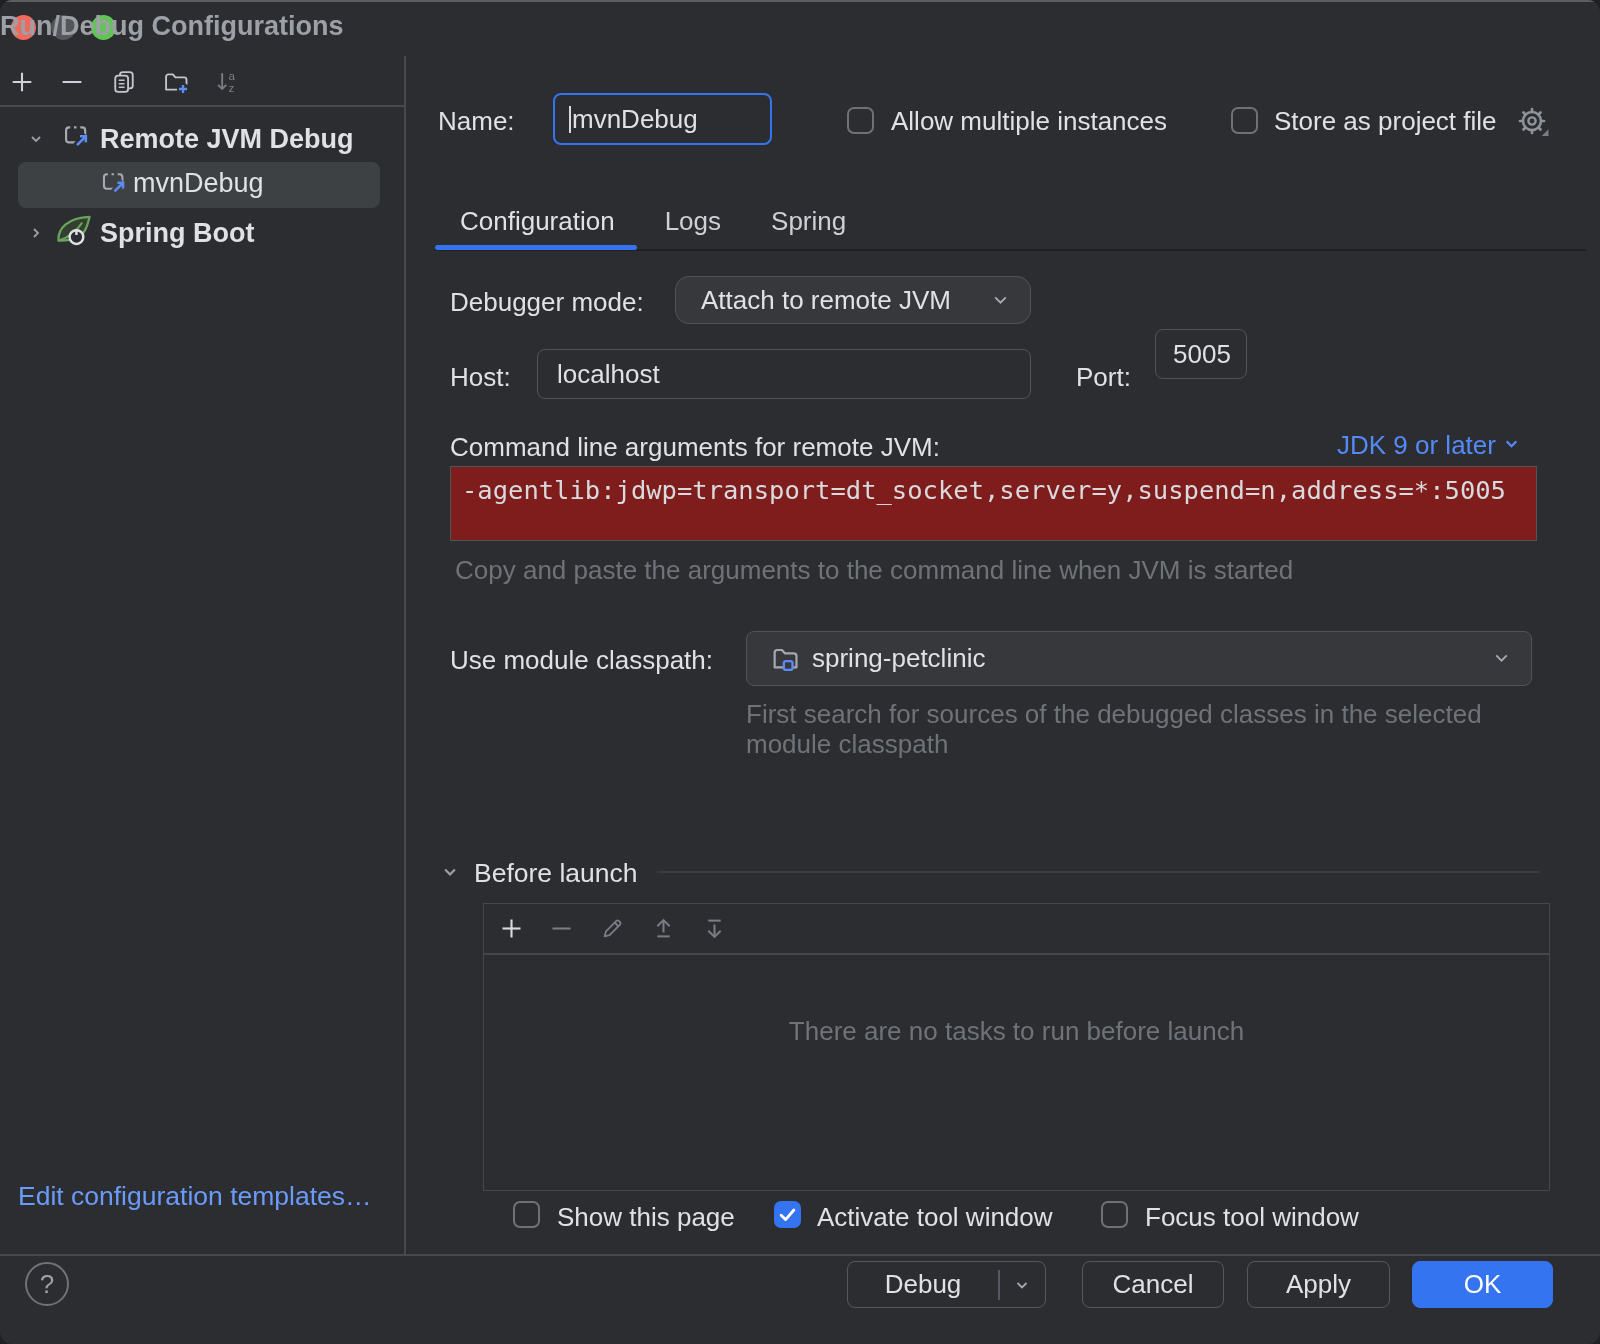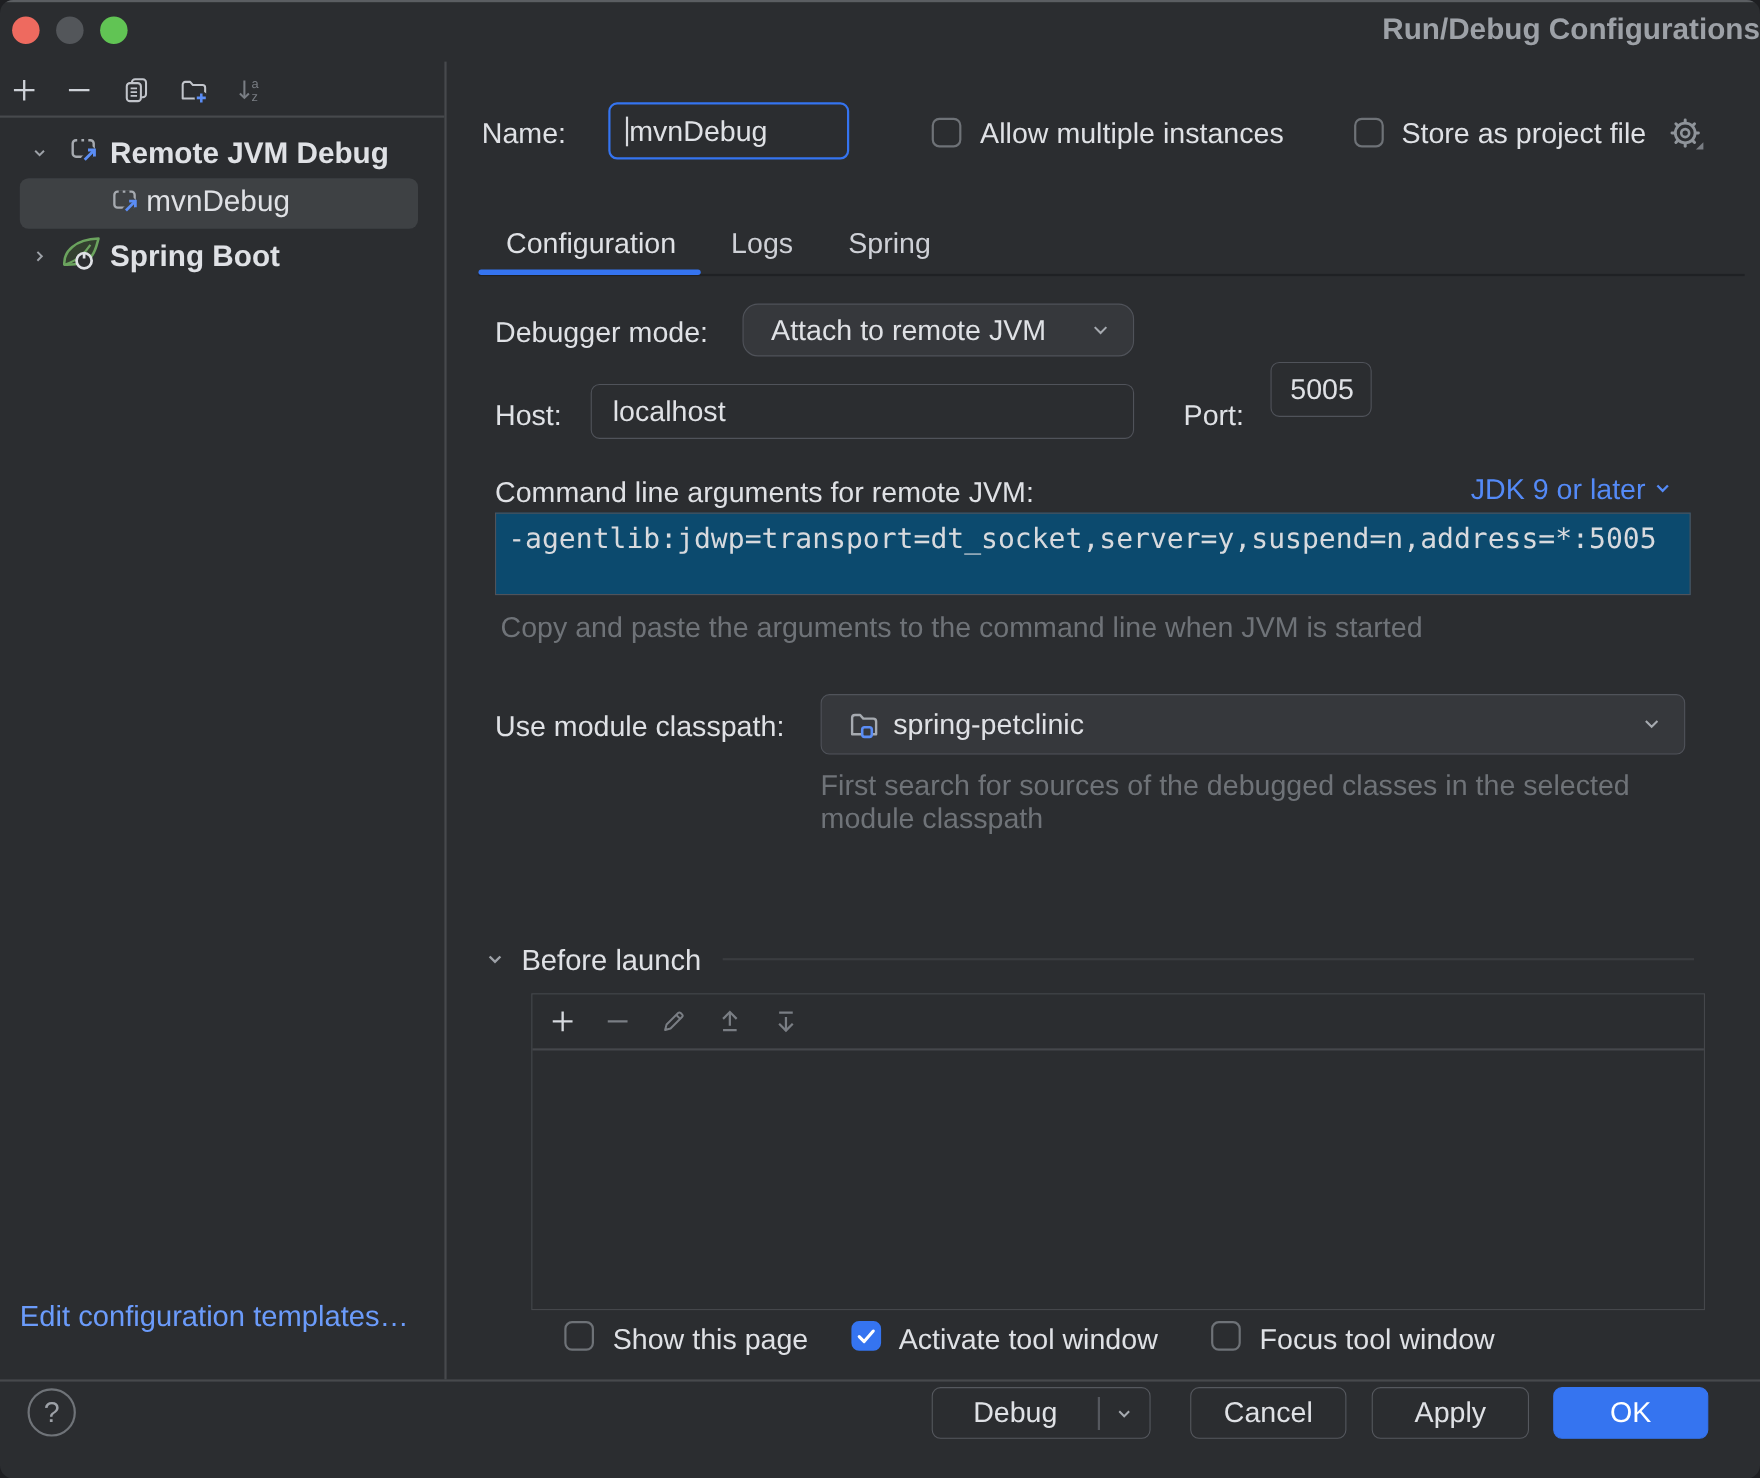--- a/index.html
+++ b/index.html
@@ -2,21 +2,21 @@
 <html><head>
 <meta charset="utf-8">
 <style>
   html,body{margin:0;padding:0;background:#1e1f22;}
   body{font-family:"Liberation Sans","DejaVu Sans",sans-serif;-webkit-font-smoothing:antialiased;}
   .window{position:relative;width:1600px;height:1344px;background:#2b2d30;overflow:hidden;border-radius:12px;color:#dfe1e5;}
   .abs{position:absolute;}
   .top-highlight{position:absolute;left:0;top:0;width:1600px;height:2px;background:#5b5e62;}
   
   .titlebar{position:absolute;left:0;top:0;width:1600px;height:56px;}
-  .title{position:absolute;left:0;top:11px;width:1600px;text-align:right;font-size:27px;font-weight:700;color:#9da1a7;}
+  .title{position:absolute;left:0;top:11px;width:1600px;text-align:left;font-size:27px;font-weight:700;color:#9da1a7;}
   .traffic{position:absolute;top:15px;width:25px;height:25px;border-radius:50%;}
   .t-red{left:11px;background:#ee6a5f;}
   .t-gray{left:51px;background:#53565a;}
   .t-green{left:91px;background:#61c454;}
   
   .v-divider{position:absolute;left:404px;top:56px;width:2px;height:1198px;background:#47494c;}
   .sb-toolbar-divider{position:absolute;left:0;top:105px;width:404px;height:2px;background:#47494c;}
   .footer-divider{position:absolute;left:0;top:1254px;width:1600px;height:2px;background:#47494c;}
   
   .sb-icon{position:absolute;top:68px;width:28px;height:28px;cursor:default;}
@@ -35,21 +35,21 @@
   .checkbox svg{display:none;}
   .checkbox.checked{background:#3574f0;border-color:#3574f0;}
   .checkbox.checked svg{display:block;}
   
   .tabs{position:absolute;left:435px;top:187px;height:50px;display:flex;margin-top:12px;}
   .tab{padding:0 25px;font-size:26px;color:#ced0d6;line-height:44px;cursor:pointer;}
   .tab.active{color:#dfe1e5;}
   .tab-divider{position:absolute;left:435px;top:249px;width:1151px;height:2px;background:#1f2124;}
   .tab-underline{position:absolute;left:435px;top:245px;width:202px;height:5px;border-radius:3px;background:#3574f0;}
   .mono{font-family:"DejaVu Sans Mono","Liberation Mono",monospace;font-size:25.5px;color:#d8dade;}
-  .args-box{position:absolute;left:450px;top:466px;width:1087px;height:75px;border:1.5px solid #50535a;background:#0c4a6e;box-sizing:border-box;padding:8px 11px;cursor:text;}
+  .args-box{position:absolute;left:450px;top:466px;width:1087px;height:75px;border:1.5px solid #50535a;background:#7f1d1d;box-sizing:border-box;padding:8px 11px;cursor:text;}
   
   .bl-line{position:absolute;left:657px;top:871px;width:883px;height:2px;background:#3a3c40;}
   .panel{position:absolute;left:483px;top:903px;width:1067px;height:288px;border:1.5px solid #45474b;box-sizing:border-box;}
   .panel-divider{position:absolute;left:0;top:49px;width:100%;height:1.5px;background:#45474b;}
   .panel-icon{position:absolute;top:11px;width:27px;height:27px;cursor:pointer;}
   .empty-text{position:absolute;left:0;top:112px;width:100%;text-align:center;font-size:26px;color:#6f7378;}
   
   .btn{position:absolute;top:1261px;height:47px;border:1.5px solid #55585e;border-radius:8px;box-sizing:border-box;display:flex;align-items:center;justify-content:center;font-size:26px;color:#dfe1e5;cursor:pointer;background:transparent;}
   .btn.primary{background:#3574f0;border-color:#3574f0;color:#ffffff;}
   .help-btn{position:absolute;left:25px;top:1262px;width:44px;height:44px;border:2px solid #6f7378;border-radius:50%;box-sizing:border-box;text-align:center;line-height:41px;font-size:26px;color:#9da1a7;cursor:pointer;}
@@ -277,20 +277,21 @@
         </svg>
     </div>
     <div class="panel-icon" style="left:217px;">
       <svg width="27" height="27" viewBox="0 0 24 24">
           <line x1="6.5" y1="5" x2="17.5" y2="5" stroke="#7a7e84" stroke-width="1.8"></line>
           <line x1="12" y1="8.5" x2="12" y2="19.5" stroke="#7a7e84" stroke-width="1.8"></line>
           <polyline points="6.5,14 12,19.5 17.5,14" stroke="#7a7e84" stroke-width="1.8" fill="none"></polyline>
         </svg>
     </div>
     <div class="panel-divider"></div>
+    <div class="empty-text">There are no tasks to run before launch</div>
   </div>
 
   <div class="checkbox" style="left:513px;top:1201px;">
     
   </div>
   <div class="abs lbl" style="left:557px;top:1200px;">Show this page</div>
   <div class="checkbox checked" style="left:774px;top:1201px;">
     <svg width="23" height="23" viewBox="0 0 18 18">
         <polyline points="4,9.5 7.5,13 14,5.5" stroke="#fff" stroke-width="2.2" fill="none" stroke-linecap="round" stroke-linejoin="round"></polyline>
       </svg>

